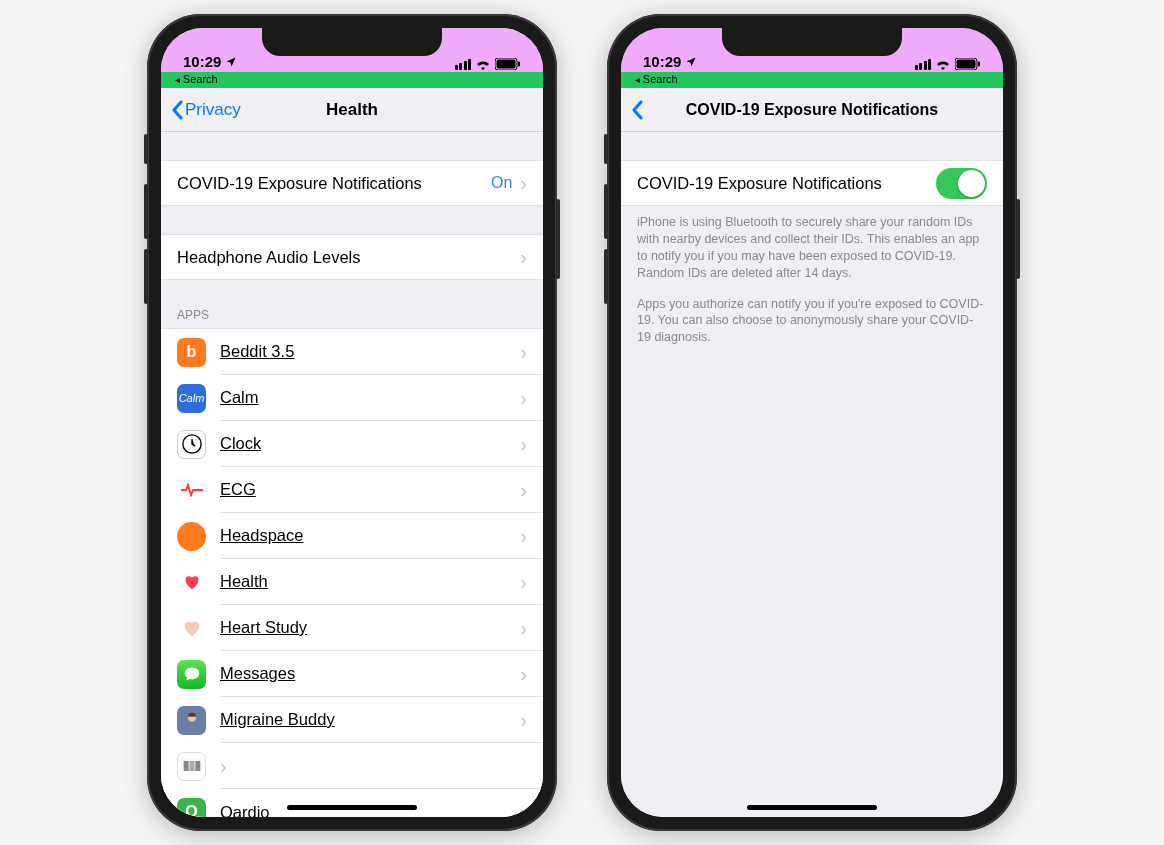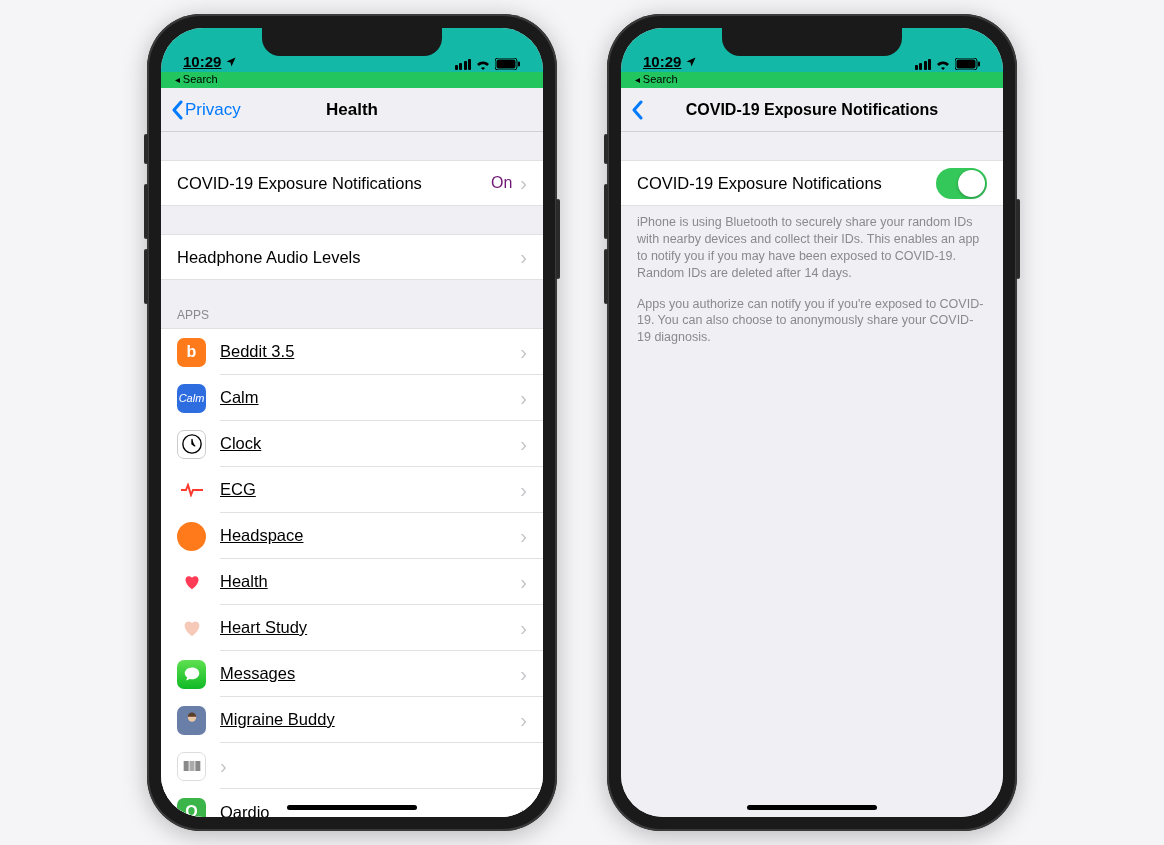--- a/index.html
+++ b/index.html
@@ -50,22 +50,21 @@
   .side-left3 { left: -3px; top: 235px; width: 4px; height: 55px; }
   .side-right { right: -3px; top: 185px; width: 4px; height: 80px; }
 
   .status-bar {
     height: 44px;
     display: flex;
     align-items: flex-end;
     justify-content: space-between;
     padding: 0 22px 2px 22px;
     color: #000;
-    background: #14b8a6;
-    text-decoration: underline;
+    background: #f0abfc;
   }
   .status-left { display: flex; align-items: center; gap: 4px; font-size: 15px; font-weight: 600; }
   .status-right { display: flex; align-items: center; gap: 4px; }
   .breadcrumb {
     font-size: 11px;
     color: #000;
     padding: 1px 0 3px 14px;
     background: #22c55e;
   }
   .breadcrumb::before { content: "◂ "; font-size: 10px; }
@@ -112,21 +111,21 @@
     display: flex;
     align-items: center;
     padding: 0 16px;
     font-size: 16.5px;
     color: #000;
     border-bottom: 0.5px solid #e0e0e5;
     position: relative;
   }
   .cell.first-in-group { border-top: 0.5px solid #e0e0e5; }
   .cell-label { flex: 1; }
-  .cell-value { color: #701a75; margin-right: 8px; font-size: 16px; }
+  .cell-value { color: #3b82f6; margin-right: 8px; font-size: 16px; }
   .cell-chevron { color: #c5c5c9; font-size: 20px; line-height: 1; }
 
   .app-cell {
     background: #fff;
     min-height: 46px;
     display: flex;
     align-items: center;
     padding-left: 16px;
     font-size: 16.5px;
     color: #000;

